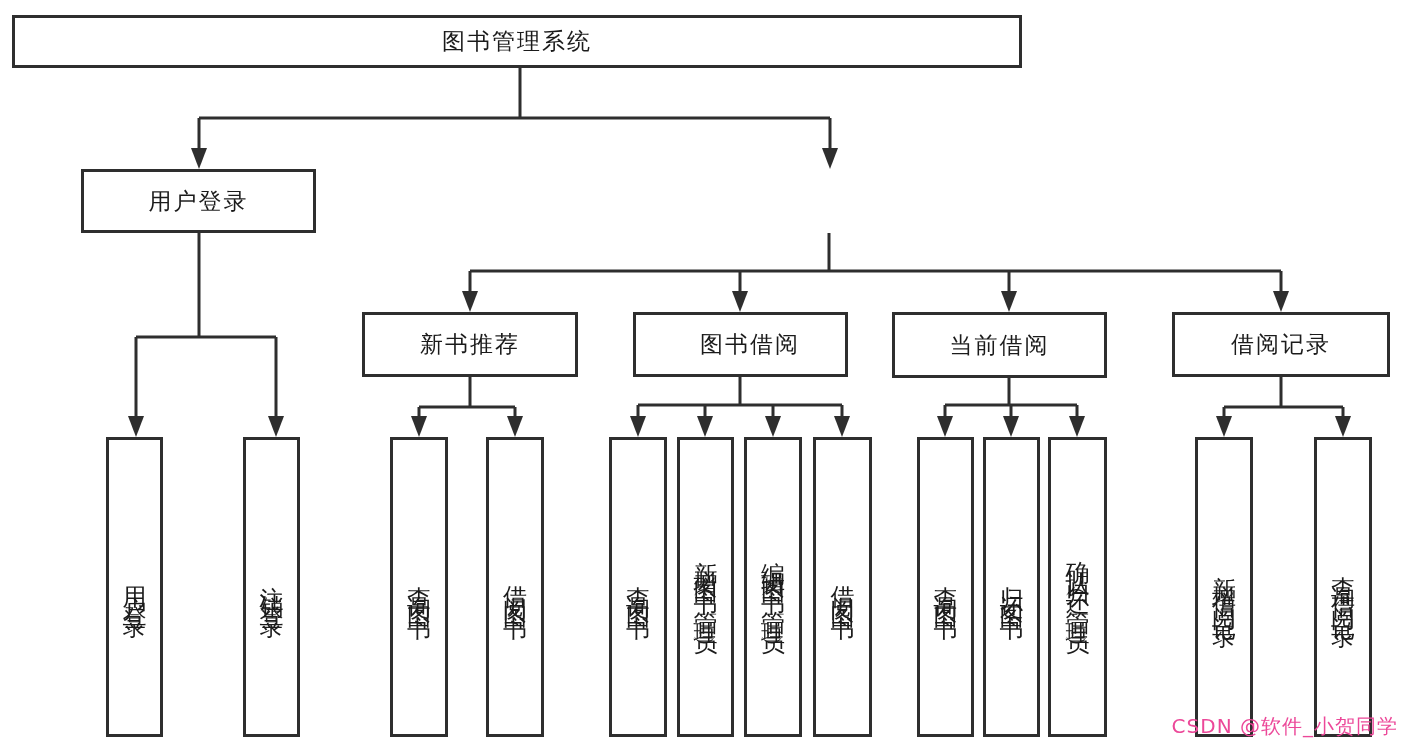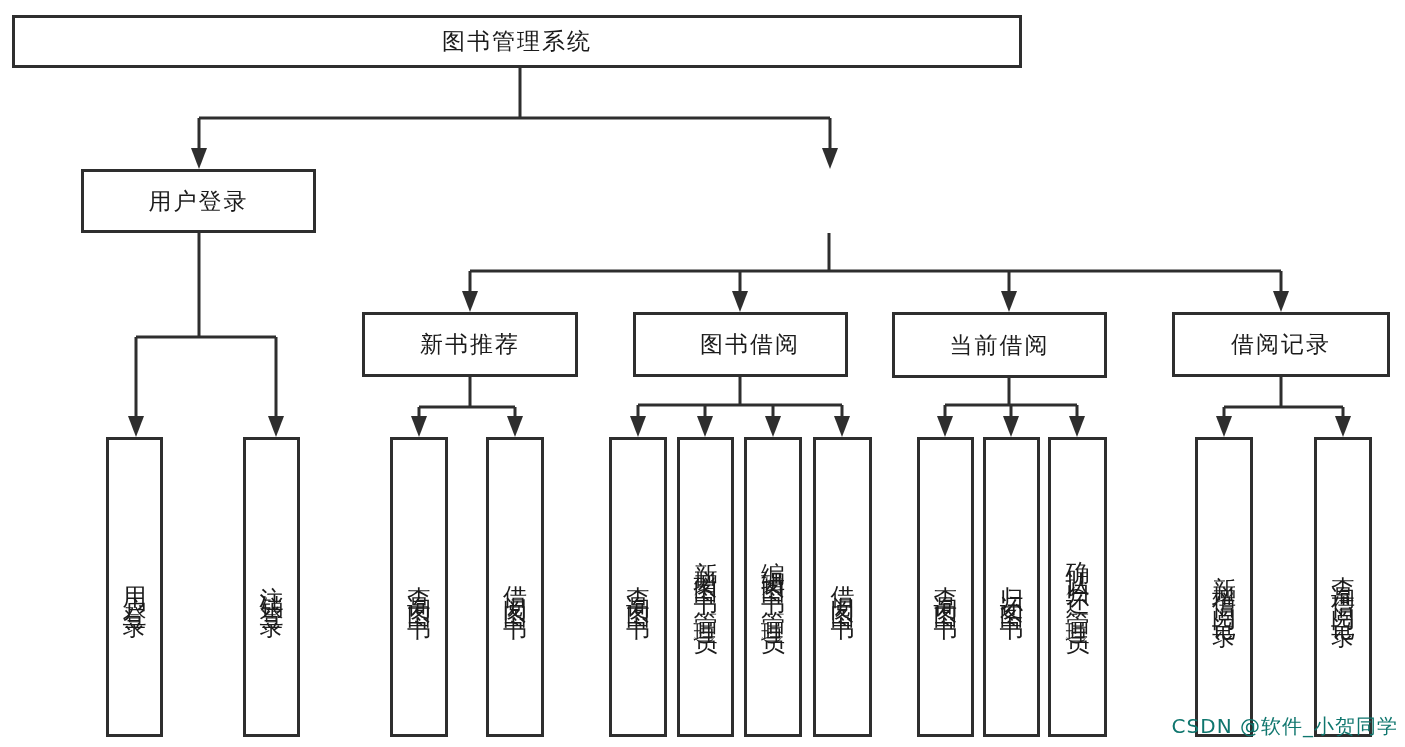--- a/index.html
+++ b/index.html
@@ -46,21 +46,21 @@
     font-size: 24px;
     line-height: 1;
     letter-spacing: 10px;
     white-space: nowrap;
   }
   .watermark {
     position: absolute;
     right: 7px;
     bottom: 7px;
     font-size: 20px;
-    color: #0f766e;
+    color: #ec4899;
     letter-spacing: 1px;
     white-space: nowrap;
   }
 </style>
 </head>
 <body>
 
 <div class="canvas">
 
   <svg class="connectors" viewBox="0 0 1405 747" xmlns="http://www.w3.org/2000/svg">

